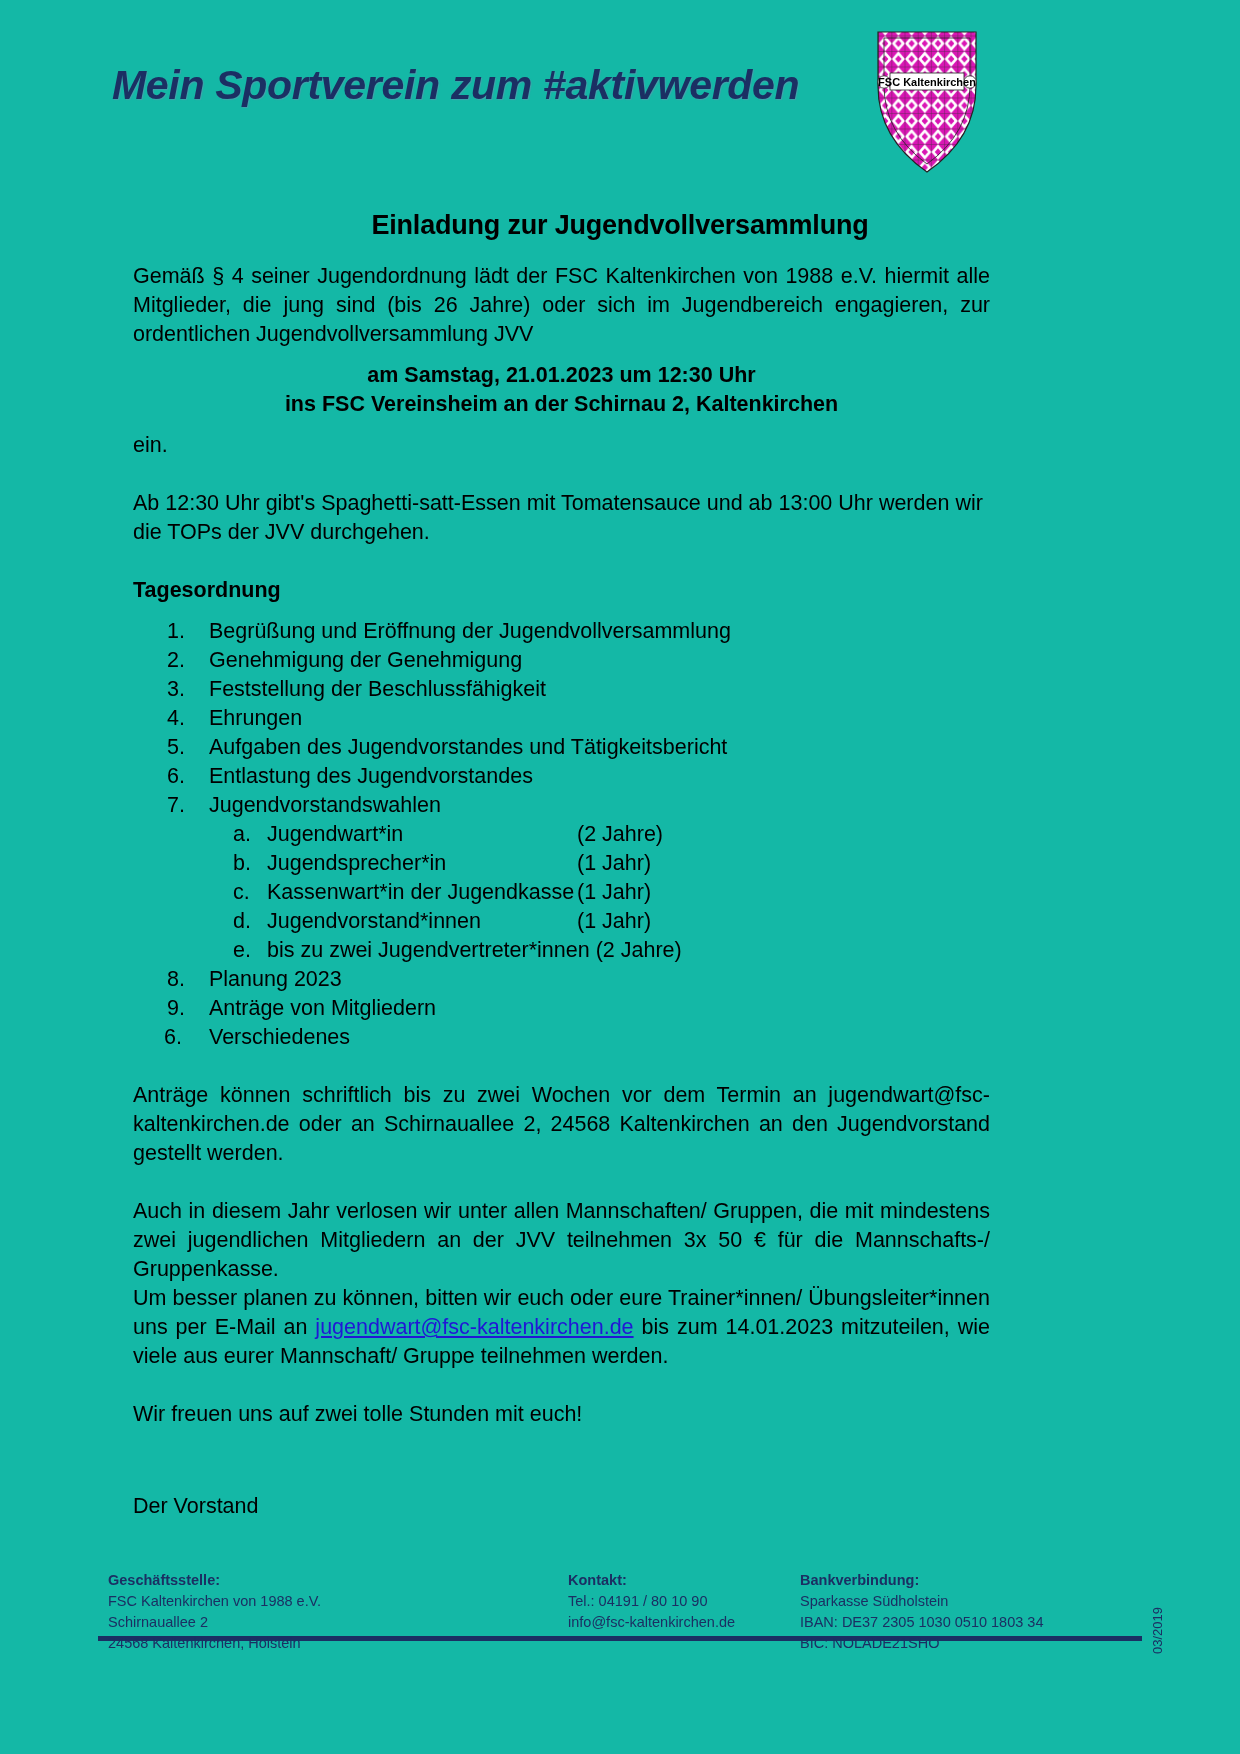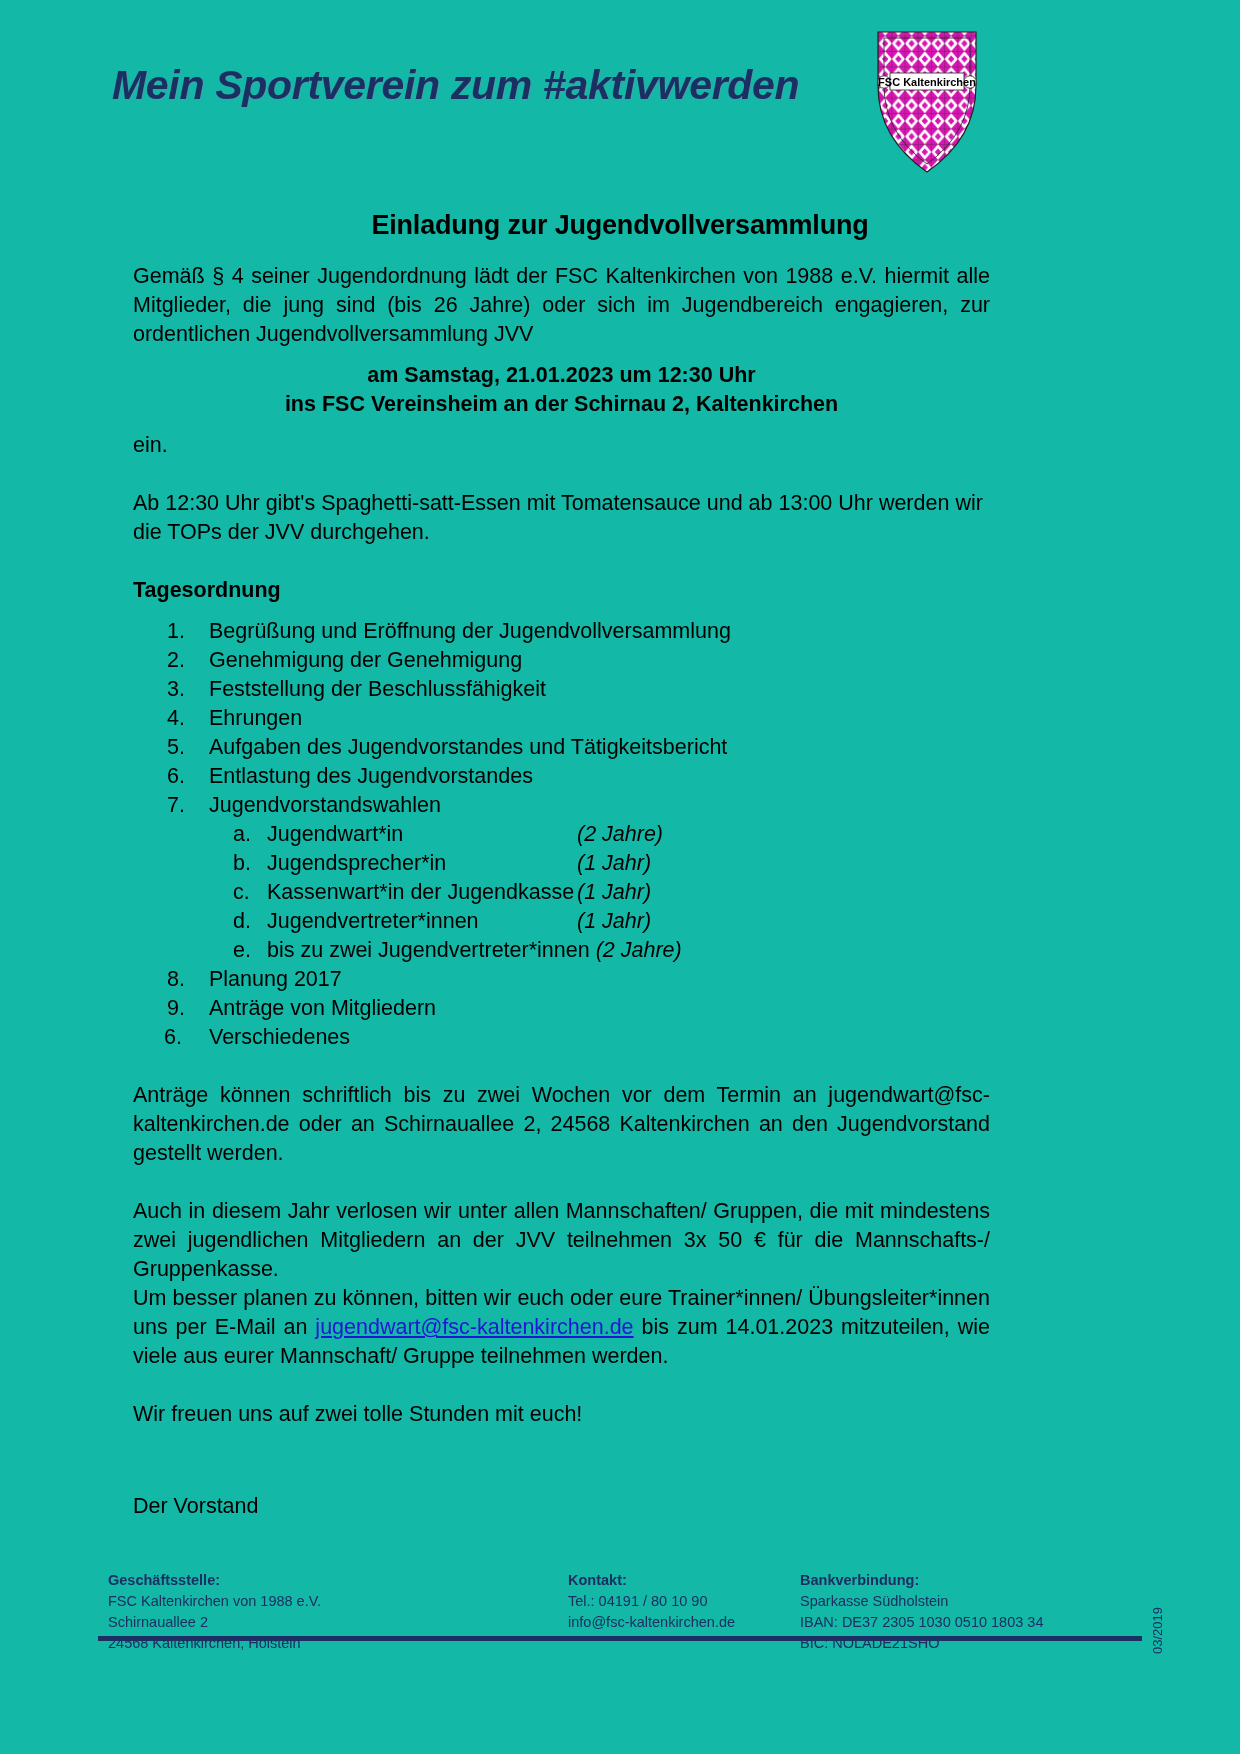--- a/index.html
+++ b/index.html
@@ -132,21 +132,20 @@
   ol.sub > li > .subnum {
     position: absolute;
     left: 24px;
     top: 0;
   }
   ol.sub .sub-label {
     display: inline-block;
   }
   ol.sub .sub-term {
     display: inline-block;
-    font-style: italic;
   }
   ol.sub li.fixedcol .sub-label {
     width: 310px;
   }
   ol.sub li.inline .sub-label {
     width: auto;
     margin-right: 6px;
   }
 
   
@@ -297,31 +296,31 @@
           <li class="fixedcol">
             <span class="subnum">b.</span>
             <span class="sub-label">Jugendsprecher*in</span><span class="sub-term">(1 Jahr)</span>
           </li>
           <li class="fixedcol">
             <span class="subnum">c.</span>
             <span class="sub-label">Kassenwart*in der Jugendkasse</span><span class="sub-term">(1 Jahr)</span>
           </li>
           <li class="fixedcol">
             <span class="subnum">d.</span>
-            <span class="sub-label">Jugendvertreter*innen</span><span class="sub-term">(1 Jahr)</span>
+            <span class="sub-label">Jugendvorstand*innen</span><span class="sub-term">(1 Jahr)</span>
           </li>
           <li class="inline">
             <span class="subnum">e.</span>
             <span class="sub-label">bis zu zwei Jugendvertreter*innen</span><span class="sub-term">(2 Jahre)</span>
           </li>
         </ol>
       </li>
       <li>
         <span class="num">8.</span>
-        <span>Planung 2017</span>
+        <span>Planung 2023</span>
       </li>
       <li>
         <span class="num">9.</span>
         <span>Anträge von Mitgliedern</span>
       </li>
       <li>
         <span class="num wide">6.</span>
         <span>Verschiedenes</span>
       </li>
     </ol>

